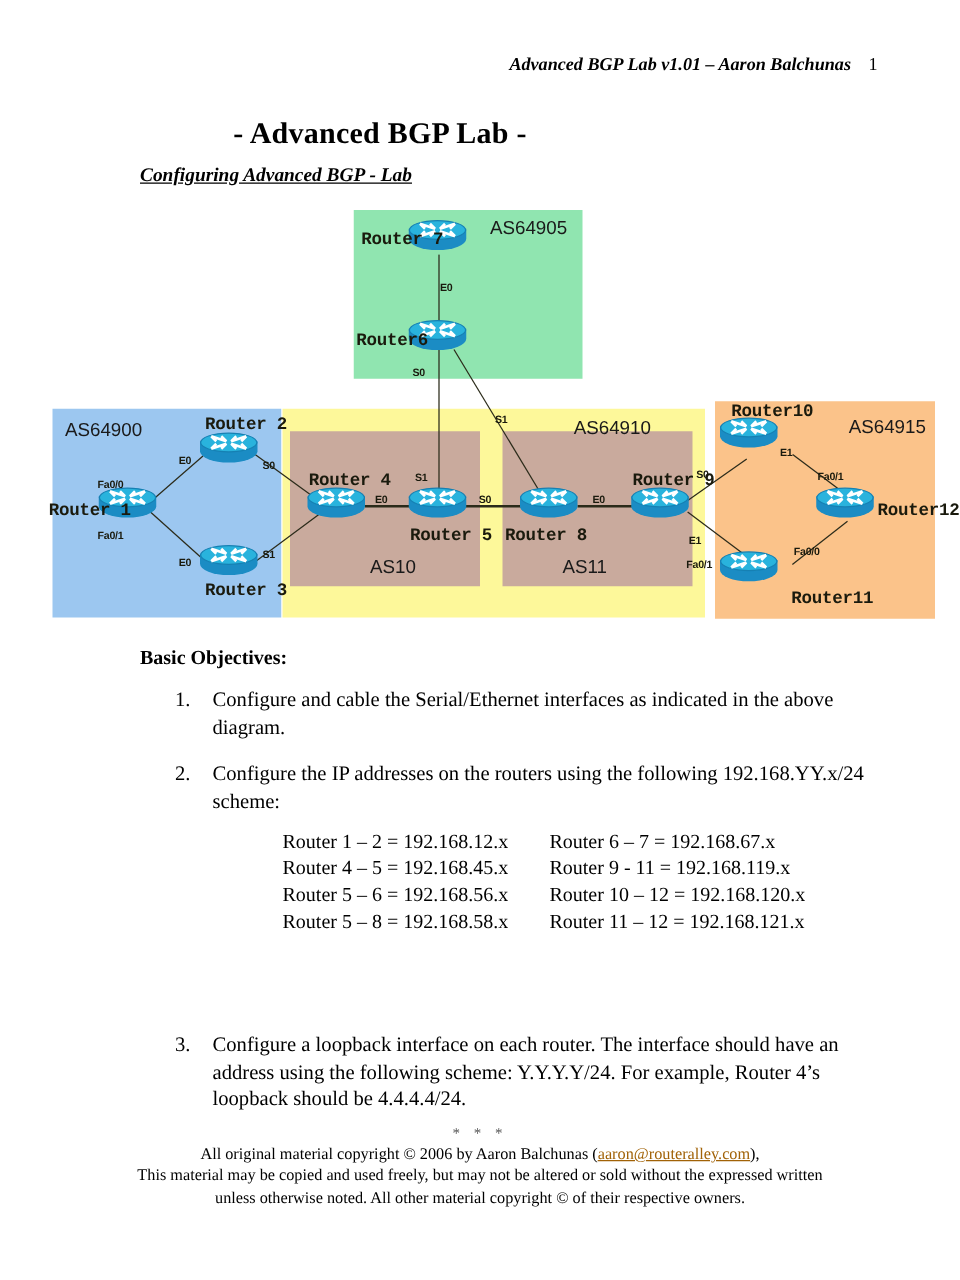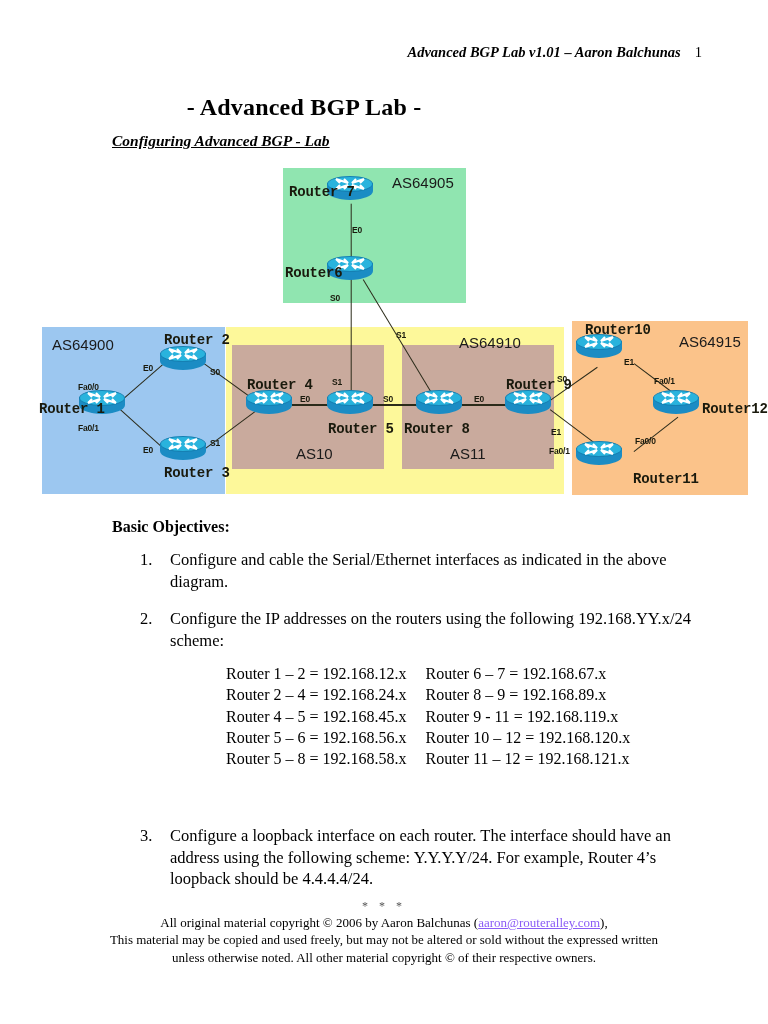--- a/index.html
+++ b/index.html
@@ -164,21 +164,21 @@
   }
   .iptable {
     position: absolute;
     top: 663px;
     left: 226px;
     font-size: 16px;
     line-height: 21.3px;
   }
   .iptable table { border-collapse: collapse; }
   .iptable td { padding: 0; white-space: nowrap; }
-  .iptable td.col1 { padding-right: 19px; }
+  .iptable td.col1 { padding-right: 33px; }
 
   .item3 {
     position: absolute;
     top: 825px;
     left: 112px;
     width: 580px;
     font-size: 16.5px;
     line-height: 21.5px;
     padding-left: 58px;
     box-sizing: border-box;
@@ -198,21 +198,21 @@
   .footer {
     position: absolute;
     top: 914px;
     left: 0;
     width: 768px;
     text-align: center;
     font-size: 13px;
     line-height: 17.4px;
   }
   .footer a {
-    color: #8b5cf6;
+    color: #a16207;
     text-decoration: underline;
   }
 </style>
 </head>
 <body>
 
 <div class="page-header">
   <span>Advanced BGP Lab v1.01 – Aaron Balchunas</span><span class="pagenum">1</span>
 </div>
 
@@ -467,24 +467,20 @@
     <span>Configure the IP addresses on the routers using the following 192.168.YY.x/24 scheme:</span>
   </div>
 </div>
 
 <div class="iptable">
   <table>
     <tbody>
       <tr>
         <td class="col1">Router 1 – 2 = 192.168.12.x</td>
         <td>Router 6 – 7 = 192.168.67.x</td>
-      </tr>
-      <tr>
-        <td class="col1">Router 2 – 4 = 192.168.24.x</td>
-        <td>Router 8 – 9 = 192.168.89.x</td>
       </tr>
       <tr>
         <td class="col1">Router 4 – 5 = 192.168.45.x</td>
         <td>Router 9 - 11 = 192.168.119.x</td>
       </tr>
       <tr>
         <td class="col1">Router 5 – 6 = 192.168.56.x</td>
         <td>Router 10 – 12 = 192.168.120.x</td>
       </tr>
       <tr>

